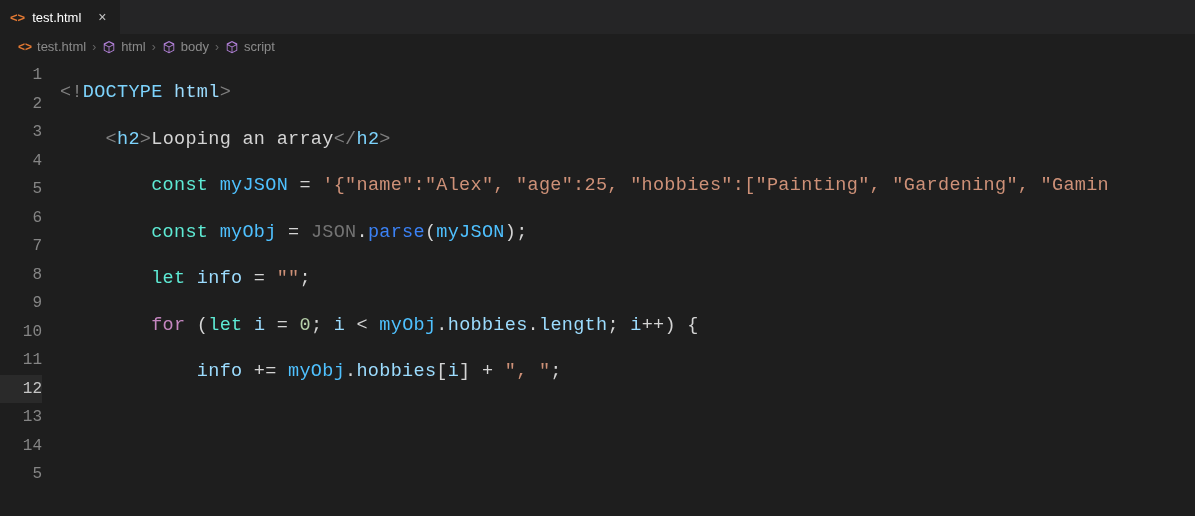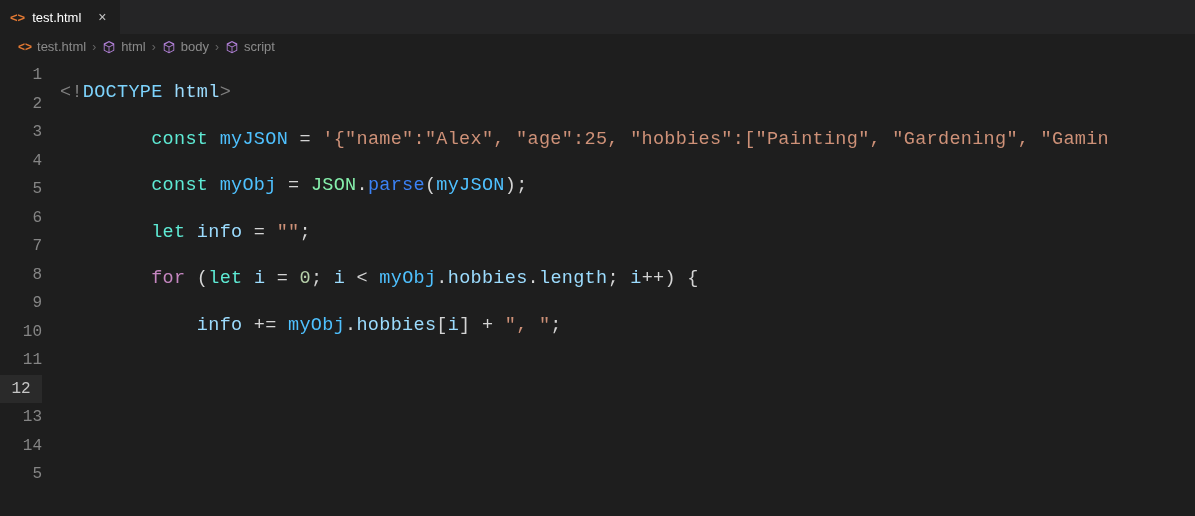--- a/index.html
+++ b/index.html
@@ -97,33 +97,33 @@
   }
   .line {
     height: 28.5px;
     line-height: 28.5px;
   }
   .gutter .line { font-size: 16px; }
   .code-area .line { font-size: 18.5px; letter-spacing: 0.3px;}
   .highlight-row {
     background: #2a2a2a;
   }
-  .gutter .current { color: #c6c6c6; text-align: center; }
+  .gutter .current { color: #c6c6c6; }
   
   .punct { color: #808080; }
   .tag   { color: #7dd3fc; }
   .txt   { color: #d4d4d4; }
   .kw    { color: #5eead4; }
   .kwctl { color: #c586c0; }
   .var   { color: #9cdcfe; }
   .const { color: #4fc1ff; }
   .str   { color: #ce9178; }
   .num   { color: #b5cea8; }
   .fn    { color: #3b82f6; }
-  .obj   { color: #86efac; }
+  .obj   { color: #737373; }
   .op    { color: #d4d4d4; }
   .minimap {
     position:absolute;
     right:0; top:0;
     width:10px; height:100%;
     background: #1e1e1e;
   }
 </style>
 </head>
 <body>
@@ -184,20 +184,21 @@
     <div class="line">10</div>
     <div class="line">11</div>
     <div class="line current highlight-row">12</div>
     <div class="line">13</div>
     <div class="line">14</div>
     <div class="line">5</div>
   </div>
 
   <div class="code-area">
 <div class="line"><span class="punct">&lt;!</span><span class="tag">DOCTYPE</span><span> </span><span class="var">html</span><span class="punct">&gt;</span></div>
+<div class="line">    <span class="punct">&lt;</span><span class="tag">h2</span><span class="punct">&gt;</span><span class="txt">Looping an array</span><span class="punct">&lt;/</span><span class="tag">h2</span><span class="punct">&gt;</span></div>
 <div class="line">        <span class="kw">const</span> <span class="const">myJSON</span><span class="op"> = </span><span class="str">'{"name":"Alex", "age":25, "hobbies":["Painting", "Gardening", "Gamin</span></div>
 <div class="line">        <span class="kw">const</span> <span class="const">myObj</span><span class="op"> = </span><span class="obj">JSON</span><span class="txt">.</span><span class="fn">parse</span><span class="txt">(</span><span class="const">myJSON</span><span class="txt">);</span></div>
 <div class="line">        <span class="kw">let</span> <span class="var">info</span><span class="op"> = </span><span class="str">""</span><span class="txt">;</span></div>
 <div class="line">        <span class="kwctl">for</span><span class="txt"> (</span><span class="kw">let</span><span> </span><span class="var">i</span><span class="op"> = </span><span class="num">0</span><span class="txt">; </span><span class="var">i</span><span class="op"> &lt; </span><span class="const">myObj</span><span class="txt">.</span><span class="var">hobbies</span><span class="txt">.</span><span class="var">length</span><span class="txt">; </span><span class="var">i</span><span class="op">++</span><span class="txt">) {</span></div>
 <div class="line">            <span class="var">info</span><span class="op"> += </span><span class="const">myObj</span><span class="txt">.</span><span class="var">hobbies</span><span class="txt">[</span><span class="var">i</span><span class="txt">]</span><span class="op"> + </span><span class="str">", "</span><span class="txt">;</span></div>
 
 
 
 
 

